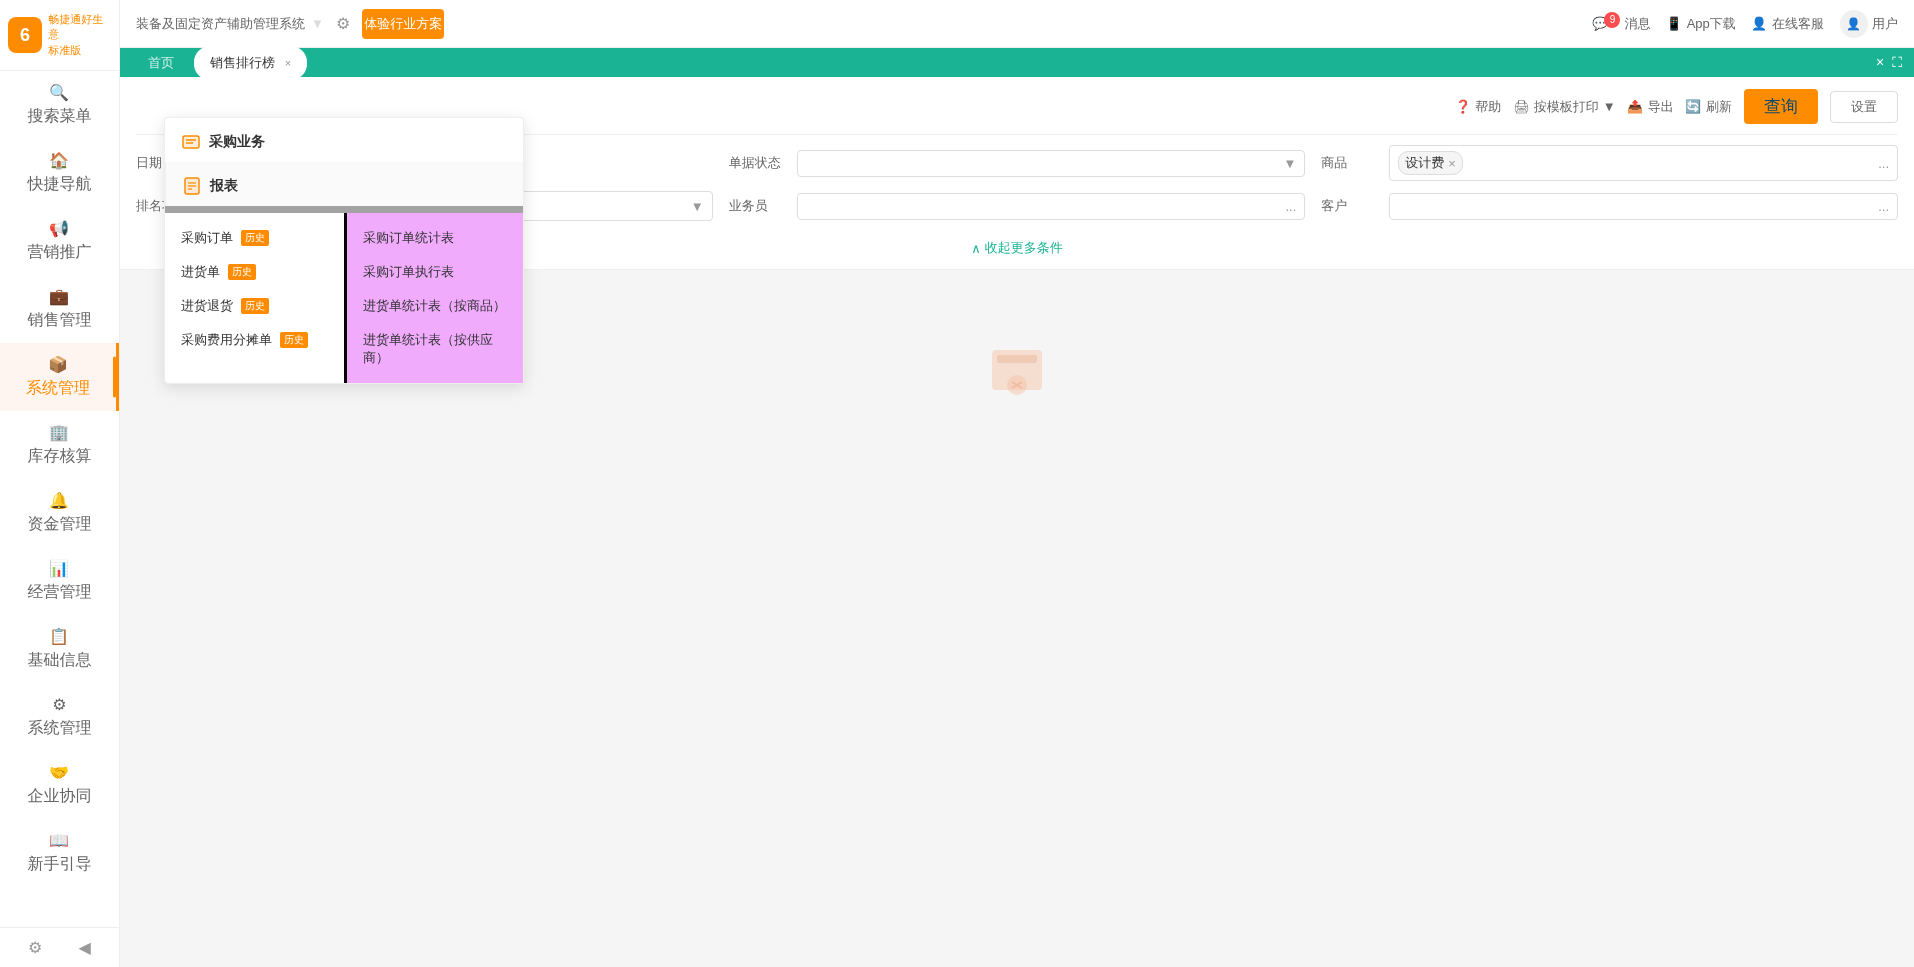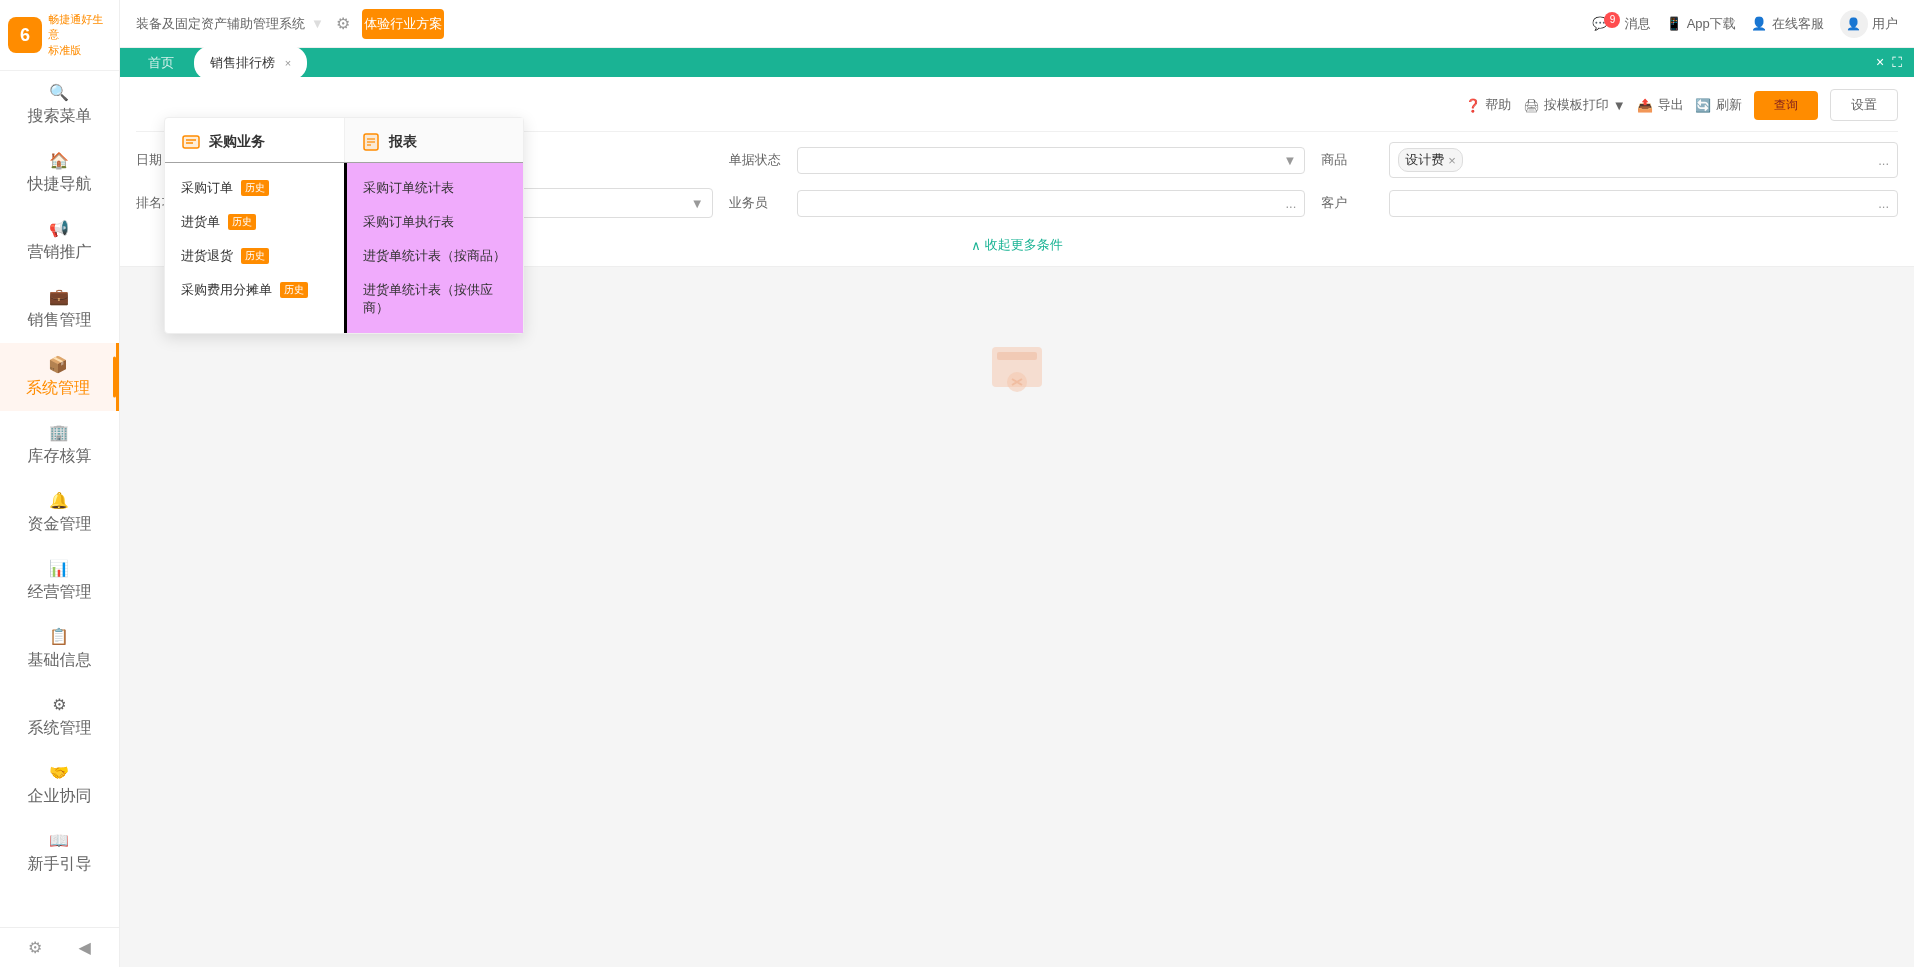--- a/index.html
+++ b/index.html
@@ -43,21 +43,21 @@
     .tabbar-right { margin-left: auto; display: flex; gap: 8px; color: white; font-size: 14px; }
     .tabbar-right span { cursor: pointer; }
 
     
     .page-content { flex: 1; background: #f5f5f5; overflow: hidden; position: relative; }
 
     
     .filter-bar { background: white; padding: 12px 16px; margin: 0; border-bottom: 1px solid #eee; }
     .filter-toolbar { display: flex; align-items: center; justify-content: flex-end; gap: 12px; margin-bottom: 10px; padding-bottom: 10px; border-bottom: 1px solid #f0f0f0; }
     .filter-toolbar-item { display: flex; align-items: center; gap: 4px; color: #666; cursor: pointer; font-size: 13px; }
-    .query-btn { background: #ff8c00; color: #7f1d1d; border: none; padding: 6px 20px; border-radius: 4px; cursor: pointer; font-size: 12px; }
+    .query-btn { background: #ff8c00; color: #0c4a6e; border: none; padding: 6px 20px; border-radius: 4px; cursor: pointer; font-size: 17px; }
     .setting-btn { background: white; border: 1px solid #ddd; color: #666; padding: 6px 20px; border-radius: 4px; cursor: pointer; font-size: 13px; }
     .filter-rows { display: flex; flex-direction: column; gap: 10px; }
     .filter-row { display: flex; align-items: center; gap: 16px; }
     .filter-item { display: flex; align-items: center; gap: 8px; flex: 1; }
     .filter-label { color: #666; font-size: 13px; white-space: nowrap; min-width: 60px; }
     .filter-control { flex: 1; border: 1px solid #ddd; border-radius: 4px; padding: 5px 8px; color: #333; display: flex; align-items: center; justify-content: space-between; cursor: pointer; background: white; }
     .filter-control .arrow { color: #999; }
     .filter-tag { background: #f5f5f5; border: 1px solid #ddd; border-radius: 10px; padding: 2px 6px; margin-right: 18px; display: inline-flex; align-items: center; gap: 4px; }
     .filter-tag .remove { color: #999; cursor: pointer; }
     .date-range { display: flex; align-items: center; gap: 4px; }
@@ -69,21 +69,21 @@
 
     
     .empty-state { display: flex; flex-direction: column; align-items: center; justify-content: center; padding: 60px; color: #999; }
     .empty-icon { width: 80px; height: 80px; margin-bottom: 16px; opacity: 0.6; }
     .empty-text { font-size: 13px; color: #aaa; line-height: 1.8; }
     .empty-text li { list-style: decimal; margin-left: 20px; }
 
     
     .dropdown-overlay { position: absolute; top: 40px; left: 0; right: 0; bottom: 0; z-index: 100; }
     .dropdown-menu { position: absolute; top: 0; left: 44px; background: white; border: 1px solid #eee; border-radius: 4px; box-shadow: 0 4px 16px rgba(0,0,0,0.12); width: 360px; padding: 0; z-index: 200; }
-    .dropdown-header { display: grid; grid-template-columns: 1fr 1fr; border-bottom: 1px solid #a3a3a3; }
+    .dropdown-header { display: grid; grid-template-columns: 1fr; border-bottom: 7px solid #a3a3a3; }
     .dropdown-section-header { padding: 14px 16px 10px; display: flex; align-items: center; gap: 8px; }
     .section-icon { width: 20px; height: 20px; display: flex; align-items: center; justify-content: center; color: #ff8c00; }
     .section-title { font-size: 14px; font-weight: 600; color: #333; }
     .dropdown-body { display: grid; grid-template-columns: 1fr 1fr; }
     .dropdown-col { padding: 8px 0; }
     .dropdown-col-right { border-left: 3px solid #000000; background: #f0abfc; }
     .menu-item { display: flex; align-items: center; padding: 8px 16px; cursor: pointer; gap: 8px; }
     .menu-item-text { font-size: 13px; color: #333; }
     .history-badge { background: #ff8c00; color: white; font-size: 10px; padding: 1px 4px; border-radius: 2px; }
 

